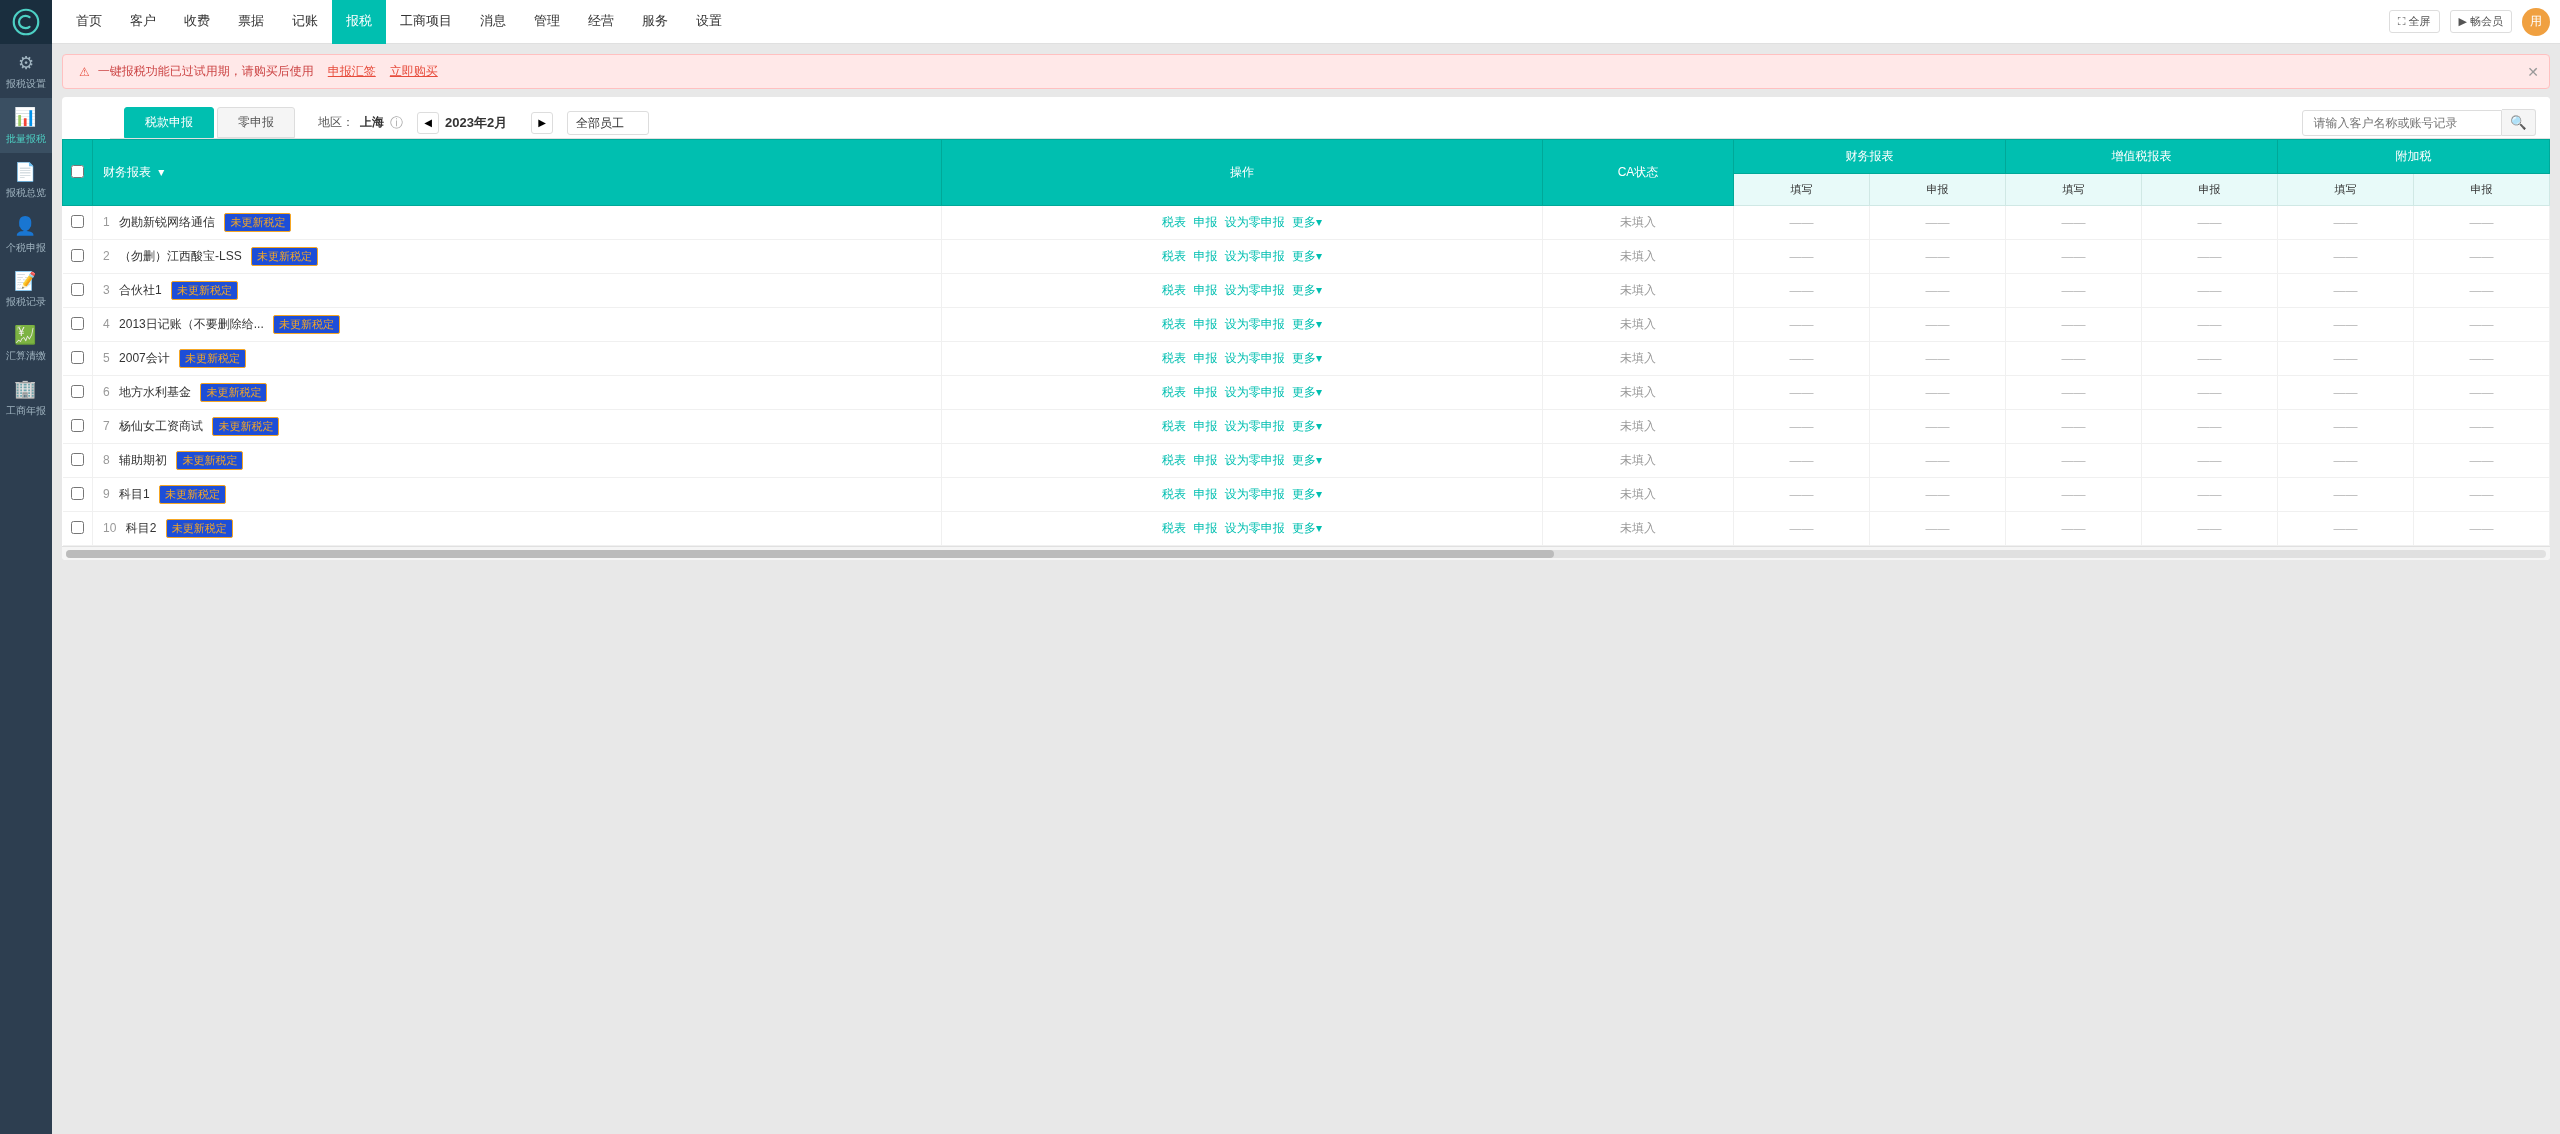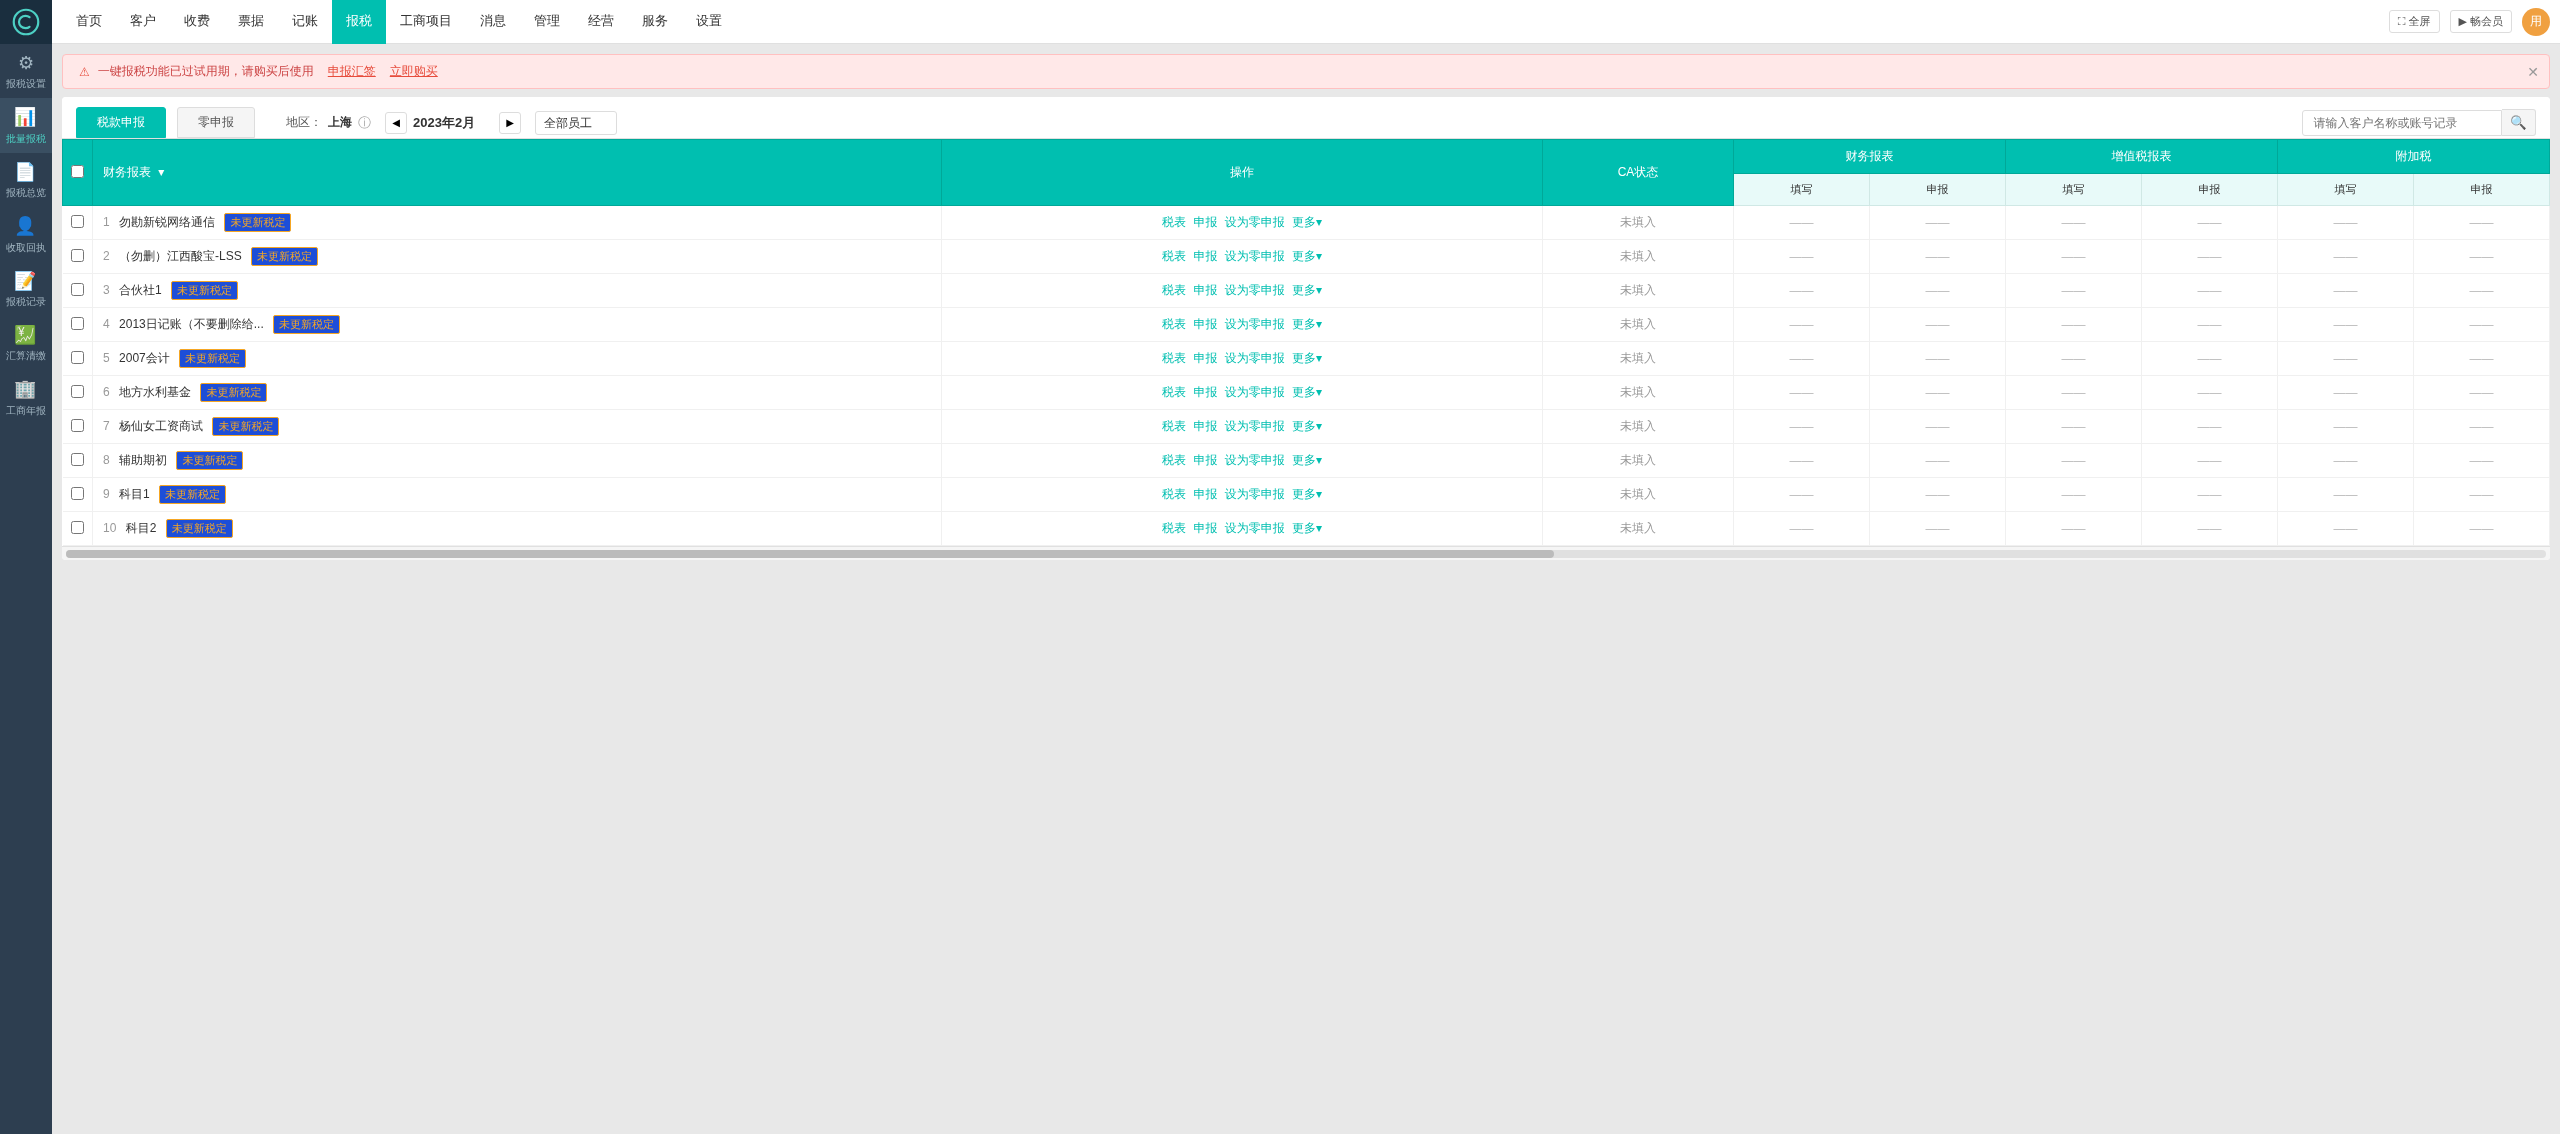--- a/index.html
+++ b/index.html
@@ -95,23 +95,24 @@
       border-radius: 4px;
       padding: 0;
       overflow: hidden;
     }
 
     
     .tab-bar {
       display: flex;
       align-items: center;
       padding: 10px 14px 0;
-      gap: 12px;
+      gap: 4px;
       border-bottom: 1px solid #e0e0e0;
       background: #fff;
+      margin-left: 48px;
     }
     .tab-btn {
       padding: 6px 20px;
       border: 1px solid #ddd;
       background: #f5f5f5;
       font-size: 12px;
       cursor: pointer;
       color: #555;
       border-radius: 3px 3px 0 0;
       margin-right: -1px;
@@ -227,21 +228,21 @@
   <div class="sidebar-item active">
     <span class="sidebar-icon">📊</span>
     <span>批量报税</span>
   </div>
   <div class="sidebar-item">
     <span class="sidebar-icon">📄</span>
     <span>报税总览</span>
   </div>
   <div class="sidebar-item">
     <span class="sidebar-icon">👤</span>
-    <span>收取回执</span>
+    <span>个税申报</span>
   </div>
   <div class="sidebar-item">
     <span class="sidebar-icon">📝</span>
     <span>报税记录</span>
   </div>
   <div class="sidebar-item">
     <span class="sidebar-icon">💹</span>
     <span>汇算清缴</span>
   </div>
   <div class="sidebar-item">

